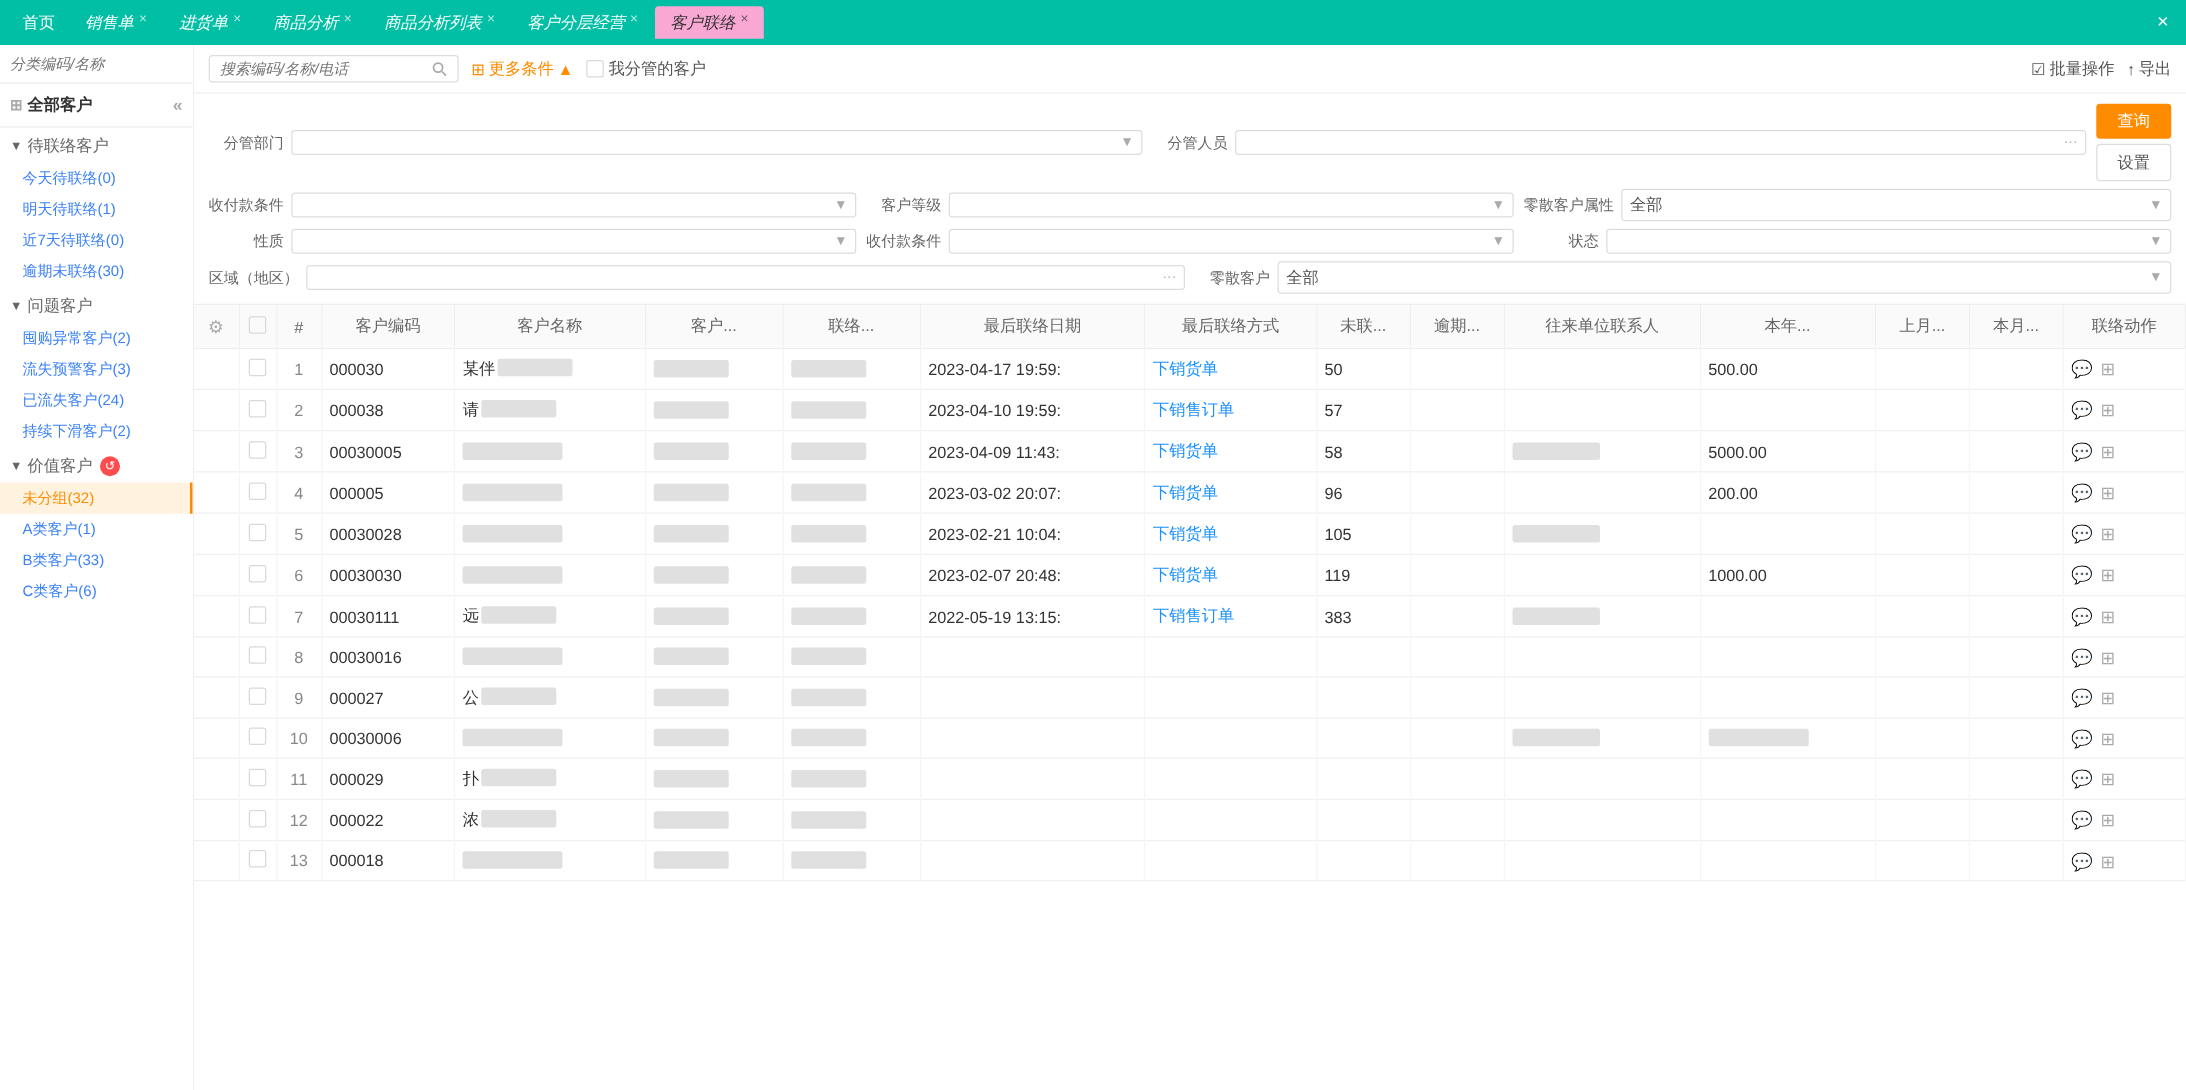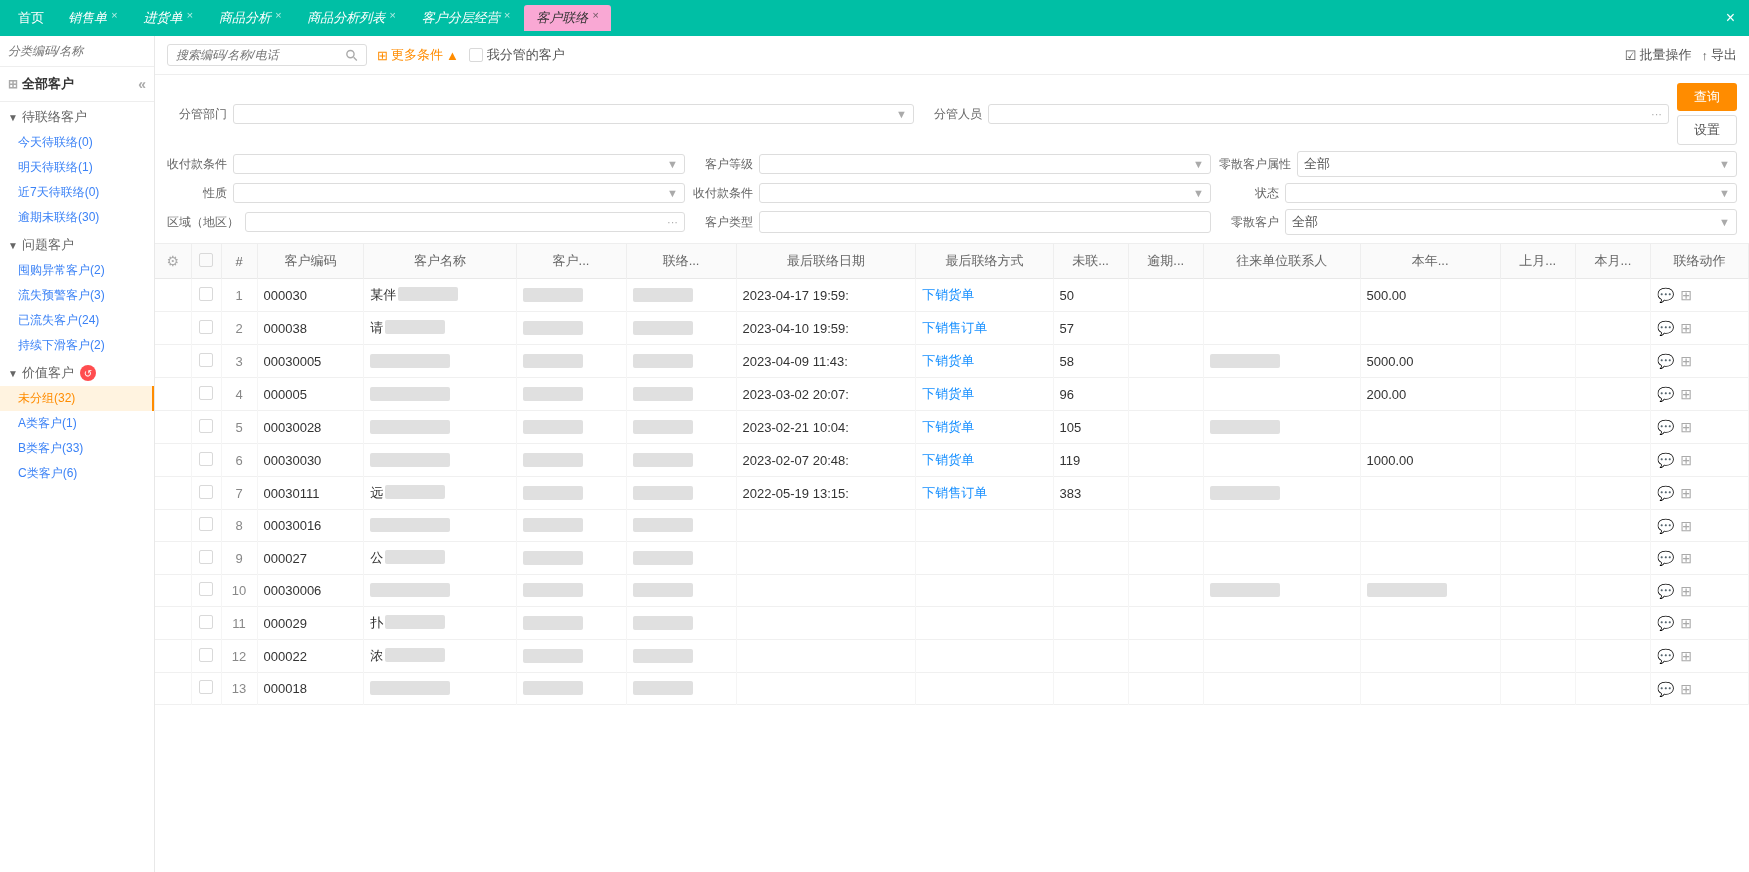--- a/index.html
+++ b/index.html
@@ -545,24 +545,20 @@
 
       <div class="adv-filter-row">
         <div class="filter-field">
           <label>区域（地区）</label>
           <div class="filter-select">
             <span></span>
             <span class="chevron">···</span>
           </div>
         </div>
         <div class="filter-field">
-          <label>客户类型</label>
-          <input class="filter-input" type="text" style="">
-        </div>
-        <div class="filter-field">
           <label>零散客户</label>
           <div class="filter-select">
             <span>全部</span>
             <span class="chevron">▼</span>
           </div>
         </div>
       </div>
     </div>
 
     <div class="table-area">

